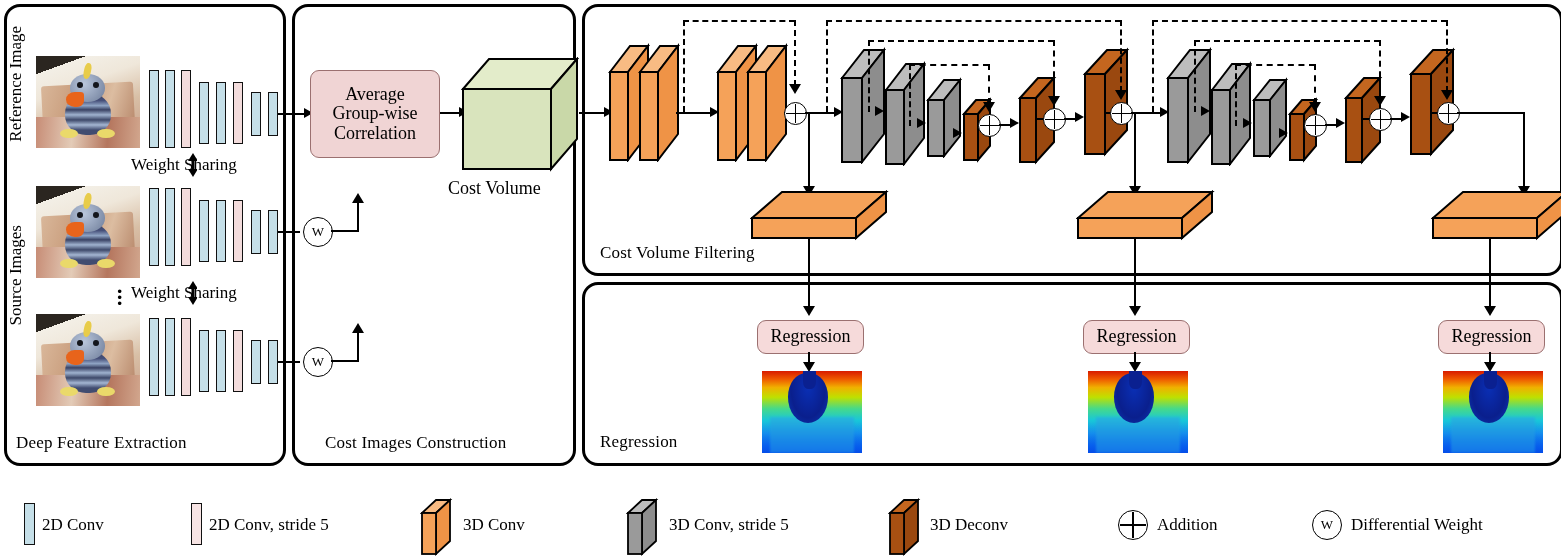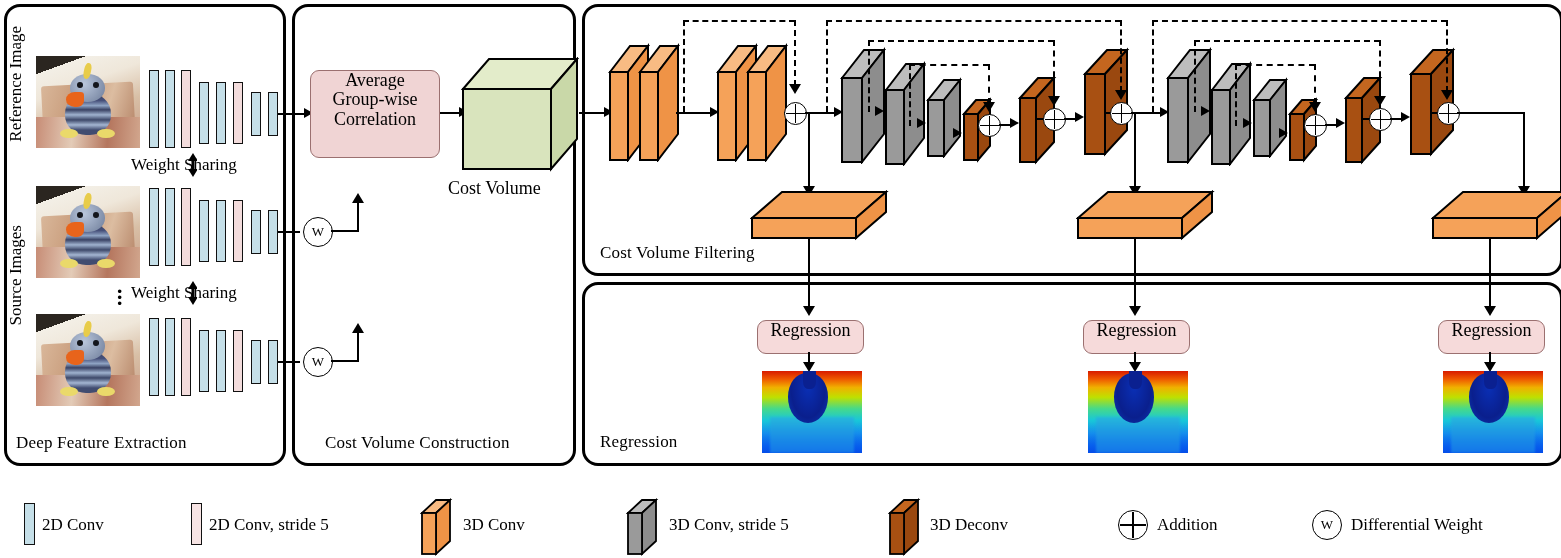--- a/index.html
+++ b/index.html
@@ -29,21 +29,21 @@
      background:#e8641b;}
   .thumb .eye1{position:absolute;left:39%;top:28%;width:6%;height:7%;border-radius:50%;background:#14161c;}
   .thumb .eye2{position:absolute;left:55%;top:28%;width:6%;height:7%;border-radius:50%;background:#14161c;}
   .thumb .tuft{position:absolute;left:46%;top:8%;width:7%;height:17%;background:#e8cc4a;border-radius:40%;transform:rotate(12deg);}
   .thumb .foot1{position:absolute;left:23%;top:79%;width:17%;height:10%;border-radius:50%;background:#ead96a;}
   .thumb .foot2{position:absolute;left:59%;top:79%;width:17%;height:10%;border-radius:50%;background:#ead96a;}
   
   .bar{position:absolute;border:1.6px solid #111;box-sizing:border-box;}
   
   .procbox{position:absolute;border:1.6px solid #9b7070;border-radius:9px;
-           display:flex;justify-content:center;text-align:center;
+           display:flex;align-items:center;justify-content:center;text-align:center;
            font-family:"Liberation Serif",serif;line-height:1.08;}
   
   .wcirc{position:absolute;border:1.8px solid #000;border-radius:50%;background:#fff;
          display:flex;align-items:center;justify-content:center;font-size:13px;font-family:"Liberation Serif",serif;}
   
   .pluscirc{position:absolute;border:1.8px solid #000;border-radius:50%;background:#fff;}
   .pluscirc:before,.pluscirc:after{content:"";position:absolute;background:#000;}
   .pluscirc:before{left:50%;top:1px;bottom:1px;width:1.6px;margin-left:-.8px;}
   .pluscirc:after{top:50%;left:1px;right:1px;height:1.6px;margin-top:-.8px;}
   
@@ -78,21 +78,21 @@
 </style>
 </head>
 <body>
 
 <div class="panel" style="left:4px;top:4px;width:276px;height:456px;"></div>
 <div class="panel" style="left:292px;top:4px;width:278px;height:456px;"></div>
 <div class="panel" style="left:582px;top:4px;width:975px;height:266px;"></div>
 <div class="panel" style="left:582px;top:282px;width:975px;height:178px;"></div>
 
 <div class="panel-title" style="left:16px;top:433px;">Deep Feature Extraction</div>
-<div class="panel-title" style="left:325px;top:433px;">Cost Volume Construction</div>
+<div class="panel-title" style="left:325px;top:433px;">Cost Images Construction</div>
 <div class="panel-title" style="left:600px;top:243px;">Cost Volume Filtering</div>
 <div class="panel-title" style="left:600px;top:432px;">Regression</div>
 
 <div class="vlabel" style="left:6px;top:26px;">Reference Image</div>
 <div class="vlabel" style="left:6px;top:225px;">Source Images</div>
 
 <div class="thumb" style="left:36px;top:56px;width:104px;height:92px;">
   <div class="sky"></div>
     <div class="brick"></div>
     <div class="brick2"></div>

